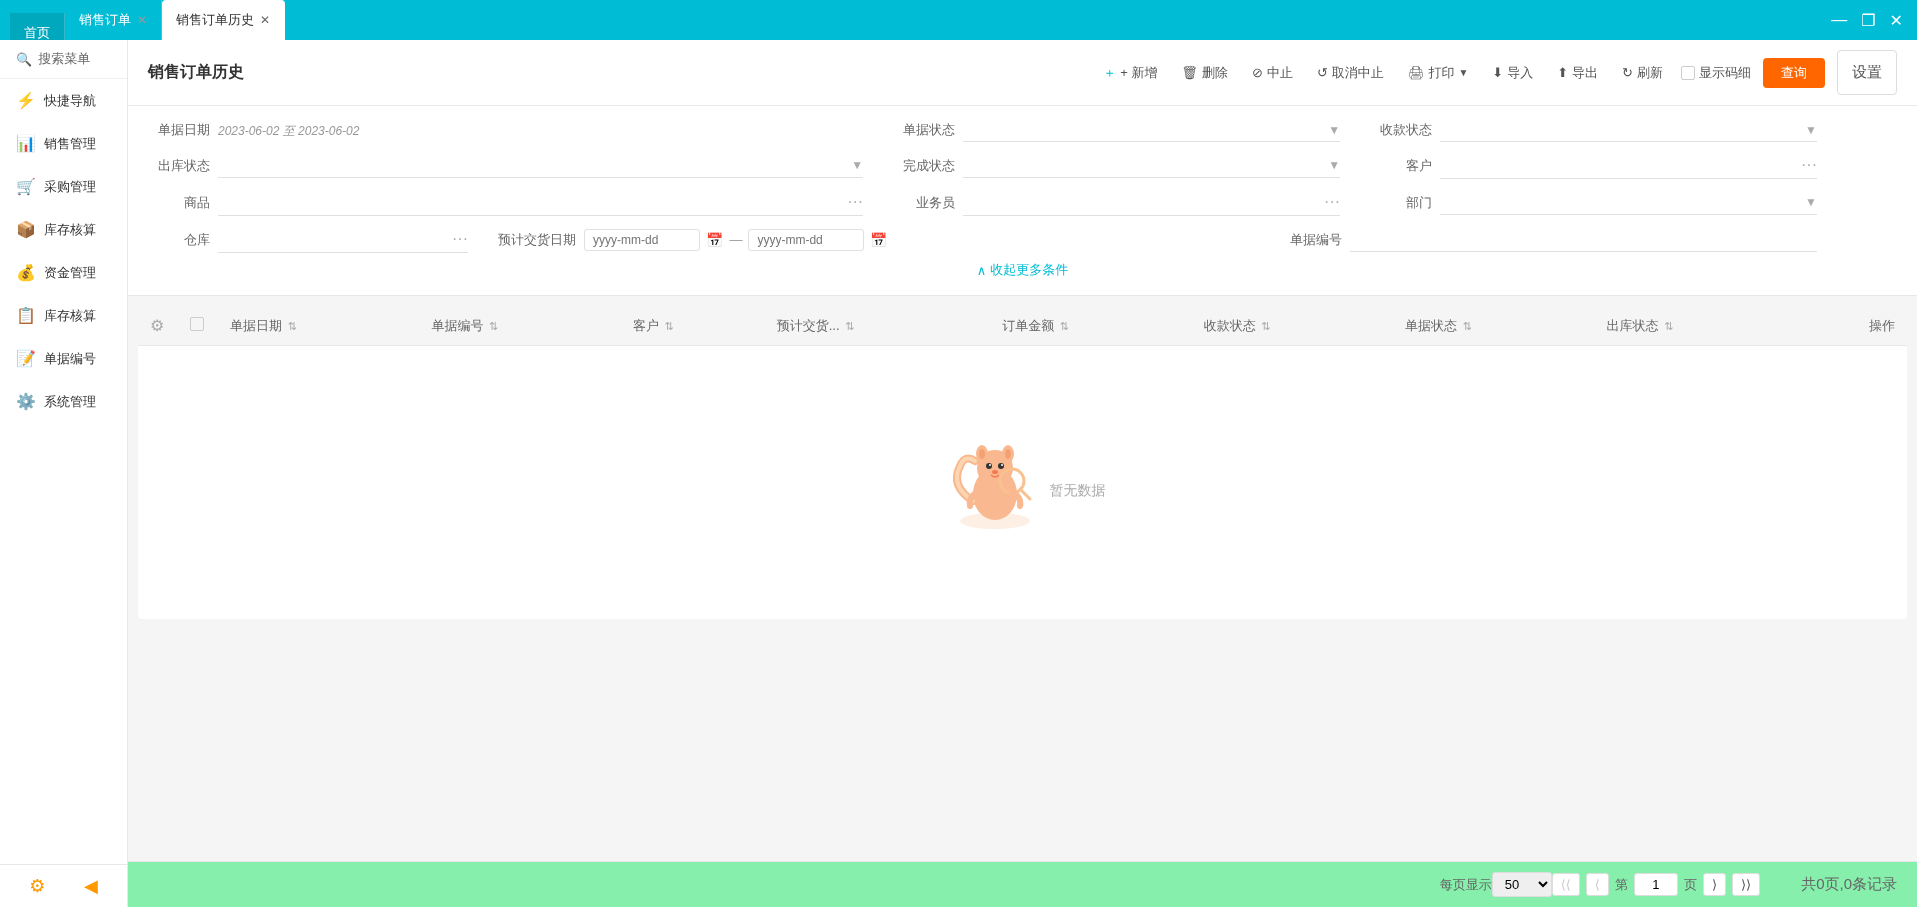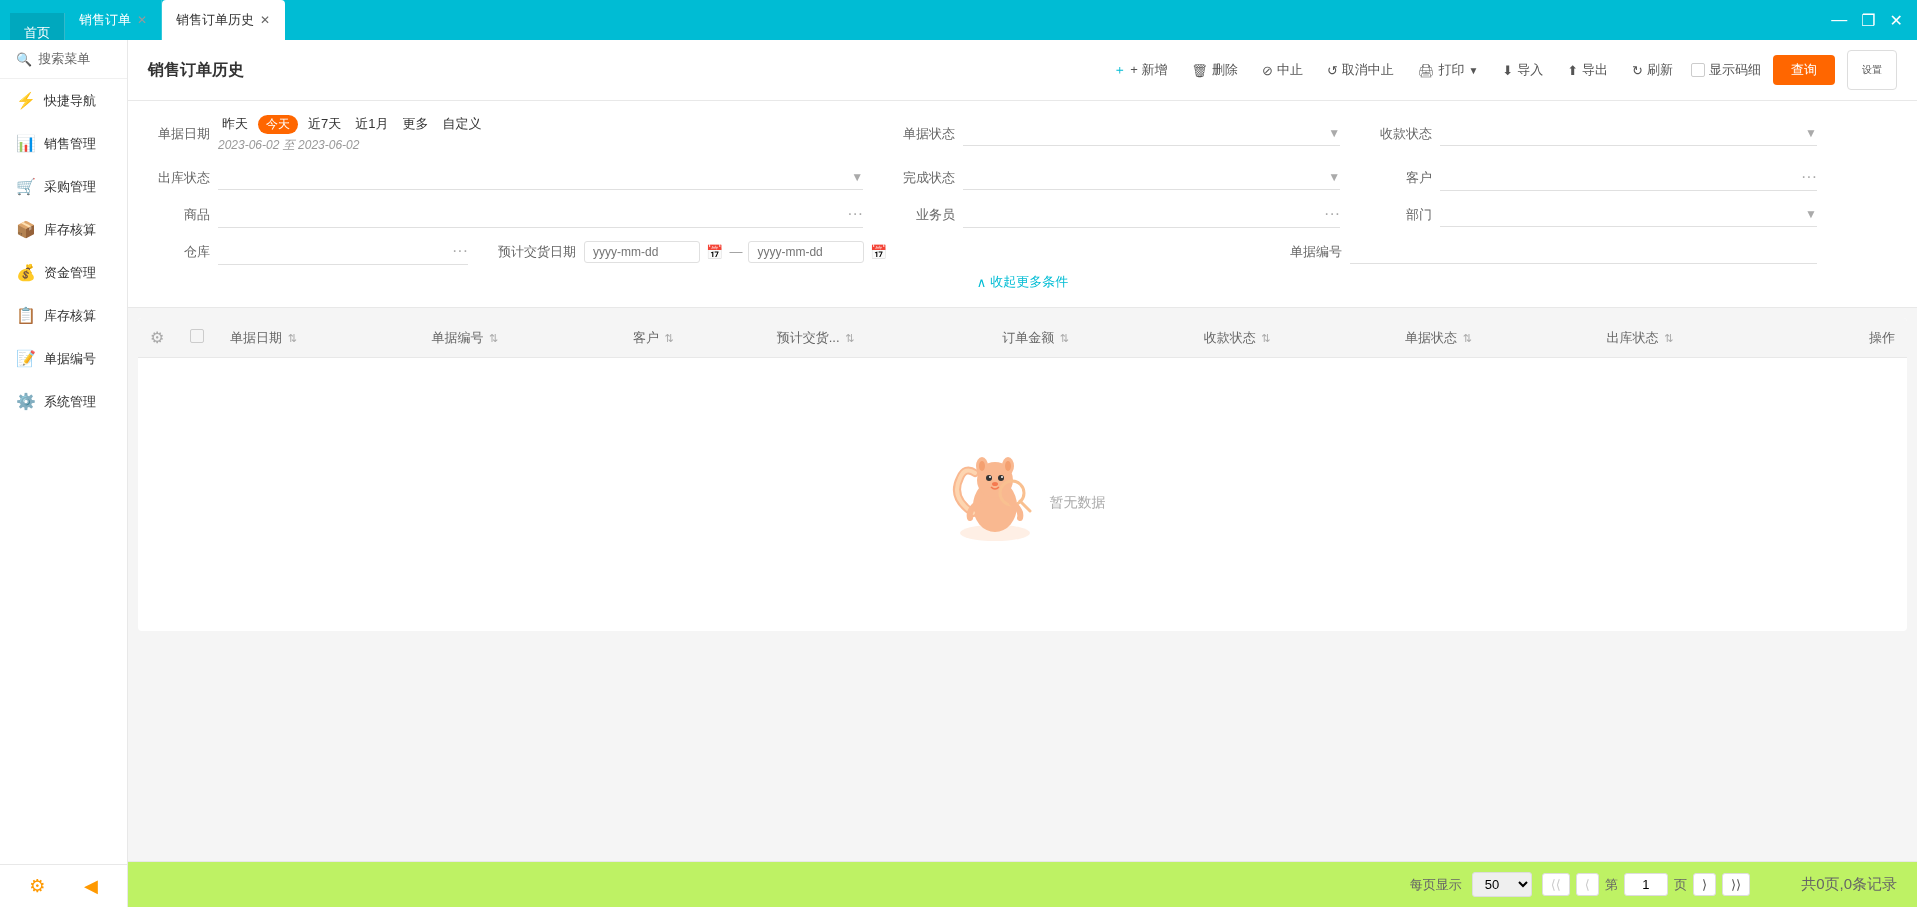--- a/index.html
+++ b/index.html
@@ -27,21 +27,21 @@
 
     
     .content { flex: 1; display: flex; flex-direction: column; overflow: hidden; background: #f5f5f5; }
 
     
     .page-header { background: #fff; padding: 10px 20px; display: flex; align-items: center; justify-content: space-between; border-bottom: 1px solid #e8e8e8; flex-shrink: 0; }
     .page-title { font-size: 16px; font-weight: bold; color: #333; }
     .toolbar { display: flex; align-items: center; gap: 12px; }
     .toolbar-btn { display: flex; align-items: center; gap: 4px; color: #555; cursor: pointer; font-size: 13px; padding: 4px 6px; }
     .btn-query { background: #ff6600; color: #fff; border: none; border-radius: 4px; padding: 6px 18px; cursor: pointer; font-size: 13px; }
-    .btn-setting { background: #fff; color: #555; border: 1px solid #ddd; border-radius: 4px; padding: 12px 14px; cursor: pointer; font-size: 10px; }
+    .btn-setting { background: #fff; color: #555; border: 1px solid #ddd; border-radius: 4px; padding: 12px 14px; cursor: pointer; font-size: 15px; }
     .display-col { display: flex; align-items: center; gap: 4px; font-size: 13px; color: #555; cursor: pointer; }
 
     
     .filter-area { background: #fff; padding: 12px 20px; border-bottom: 1px solid #e8e8e8; flex-shrink: 0; }
     .filter-row { display: flex; align-items: center; margin-bottom: 10px; gap: 0; }
     .filter-item { display: flex; align-items: center; flex: 1; min-width: 0; }
     .filter-label { color: #666; font-size: 13px; white-space: nowrap; min-width: 70px; text-align: right; padding-right: 8px; }
     .filter-control { flex: 1; display: flex; align-items: center; border-bottom: 1px solid #e0e0e0; padding: 4px 0; min-width: 0; cursor: pointer; }
     .filter-control input { border: none; outline: none; font-size: 13px; color: #333; background: transparent; width: 100%; }
     .filter-control .arrow { margin-left: auto; color: #aaa; font-size: 12px; }
@@ -63,21 +63,21 @@
     .data-table td { padding: 10px 12px; border-bottom: 1px solid #f0f0f0; font-size: 13px; }
     .th-settings { width: 40px; text-align: center; }
     .th-checkbox { width: 40px; text-align: center; }
     .table-settings-icon { font-size: 16px; color: #aaa; cursor: pointer; }
 
     
     .empty-state { display: flex; flex-direction: row; align-items: center; justify-content: center; padding: 80px 0; }
     .empty-text { color: #aaa; font-size: 14px; margin-top: 16px; }
 
     
-    .pagination { background: #bef264; border-top: 1px solid #e8e8e8; display: flex; align-items: center; justify-content: flex-end; padding: 10px 20px; gap: 10px; flex-shrink: 0; }
+    .pagination { background: #86efac; border-top: 1px solid #e8e8e8; display: flex; align-items: center; justify-content: flex-end; padding: 10px 20px; flex-shrink: 0; }
     .page-size-label { color: #666; font-size: 13px; }
     .page-size-select { border: 1px solid #ddd; border-radius: 3px; padding: 3px 8px; font-size: 13px; outline: none; }
     .page-nav { display: flex; align-items: center; gap: 6px; }
     .page-nav button { border: 1px solid #ddd; background: #fff; border-radius: 3px; padding: 3px 8px; cursor: pointer; font-size: 13px; color: #555; }
     .page-nav button:disabled { color: #ccc; cursor: not-allowed; }
     .page-input { border: 1px solid #ddd; border-radius: 3px; padding: 3px 8px; width: 44px; text-align: center; font-size: 13px; outline: none; }
     .page-total { color: #666; font-size: 15px; margin-left: 41px; }
 
     
     .custom-checkbox { width: 14px; height: 14px; border: 1px solid #ccc; border-radius: 2px; cursor: pointer; display: inline-block; }
@@ -200,28 +200,20 @@
         <button class="btn-setting">设置</button>
       </div>
     </div>
 
     <div class="filter-area">
 
       <div class="filter-row">
         <div class="filter-item" style="flex:1.6;">
           <span class="filter-label">单据日期</span>
           <div style="display:flex;flex-direction:column;flex:1;">
-            <div class="date-filter">
-              <span class="date-btn">昨天</span>
-              <span class="date-badge">今天</span>
-              <span class="date-btn">近7天</span>
-              <span class="date-btn">近1月</span>
-              <span class="date-btn">更多</span>
-              <span class="date-btn">自定义</span>
-            </div>
             <div style="margin-top:2px;">
               <span class="date-range">2023-06-02 至 2023-06-02</span>
             </div>
           </div>
         </div>
         <div class="filter-sep"></div>
         <div class="filter-item" style="flex:1;">
           <span class="filter-label">单据状态</span>
           <div class="filter-control">
             <input type="text" style="">

